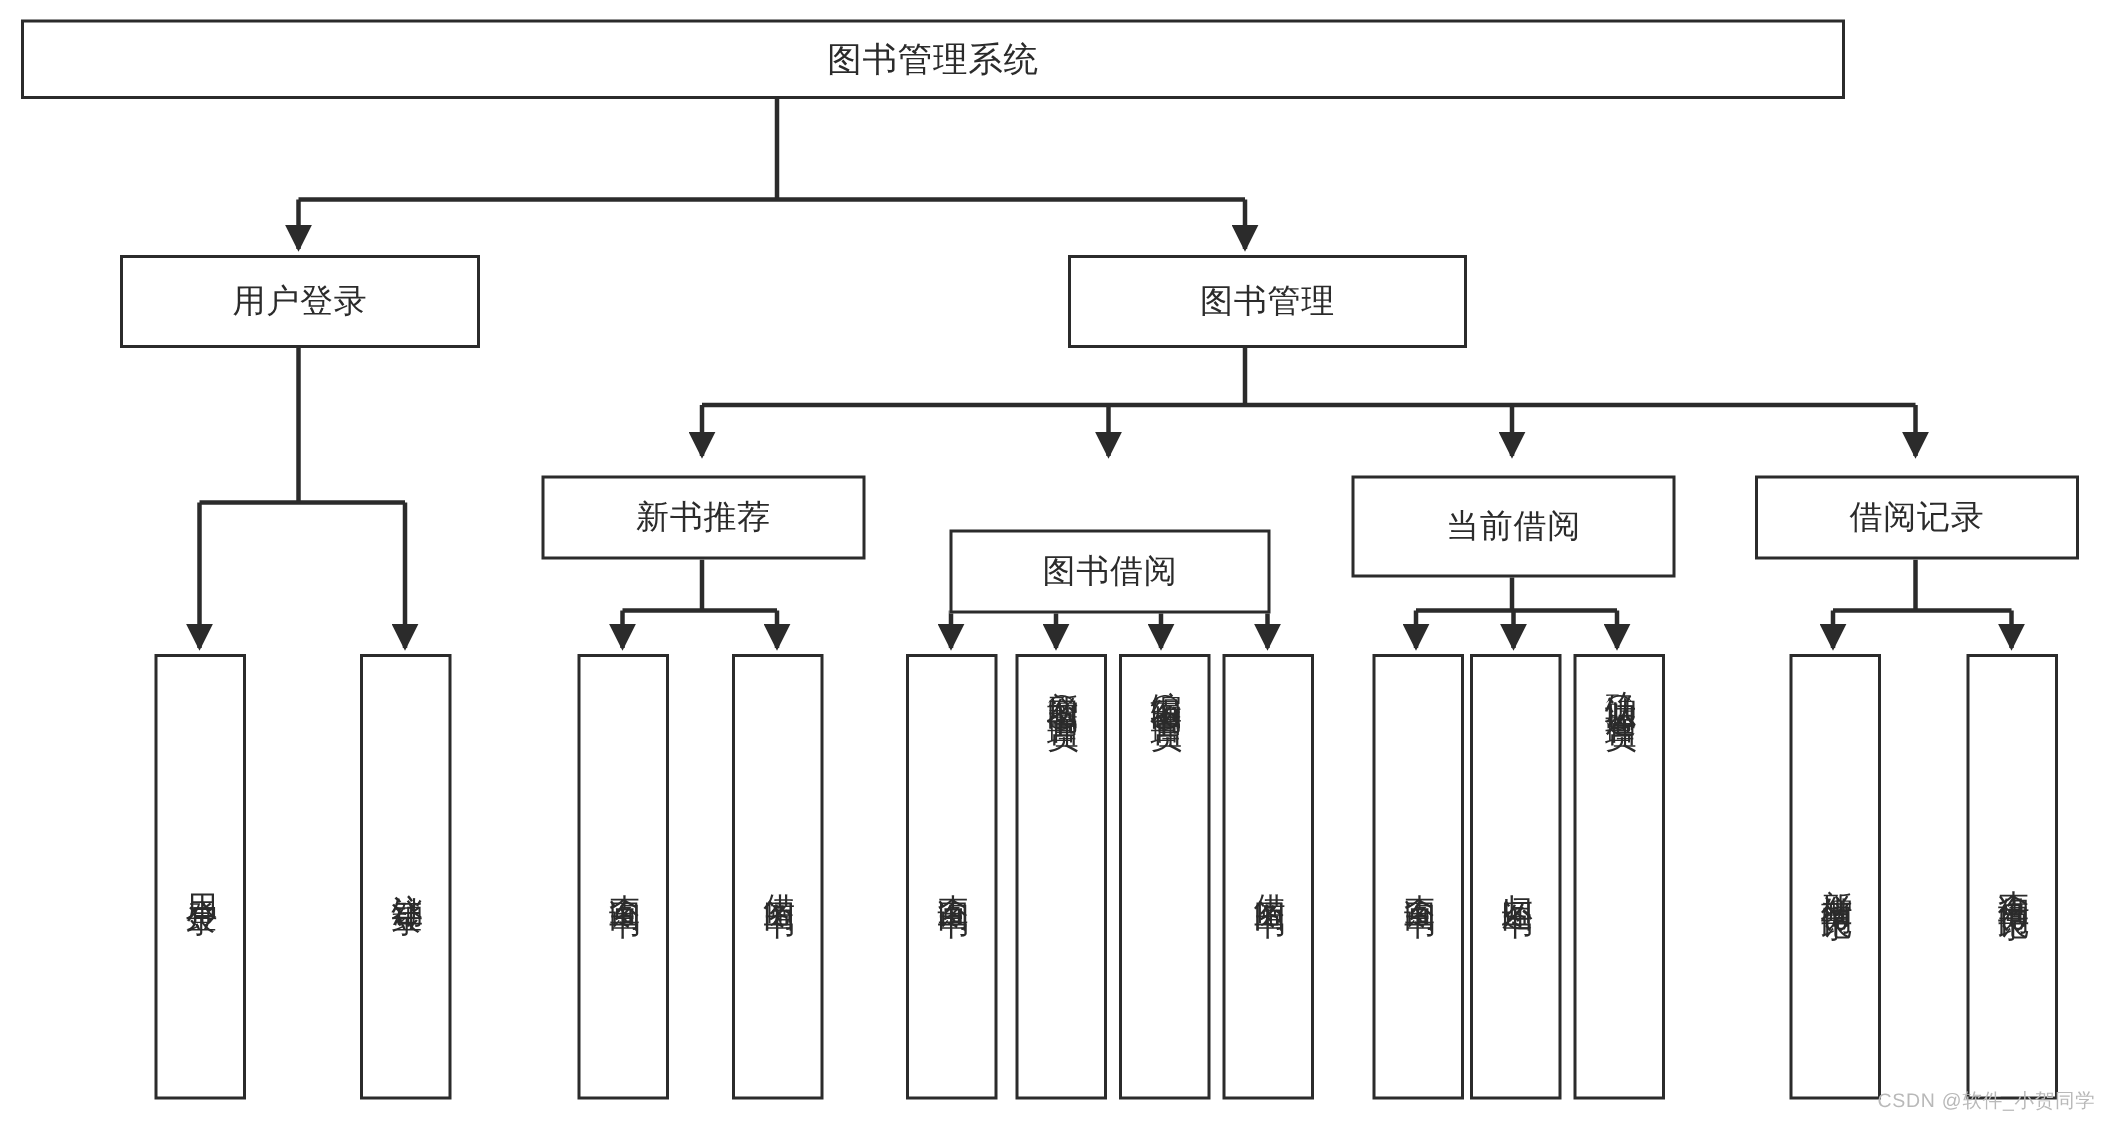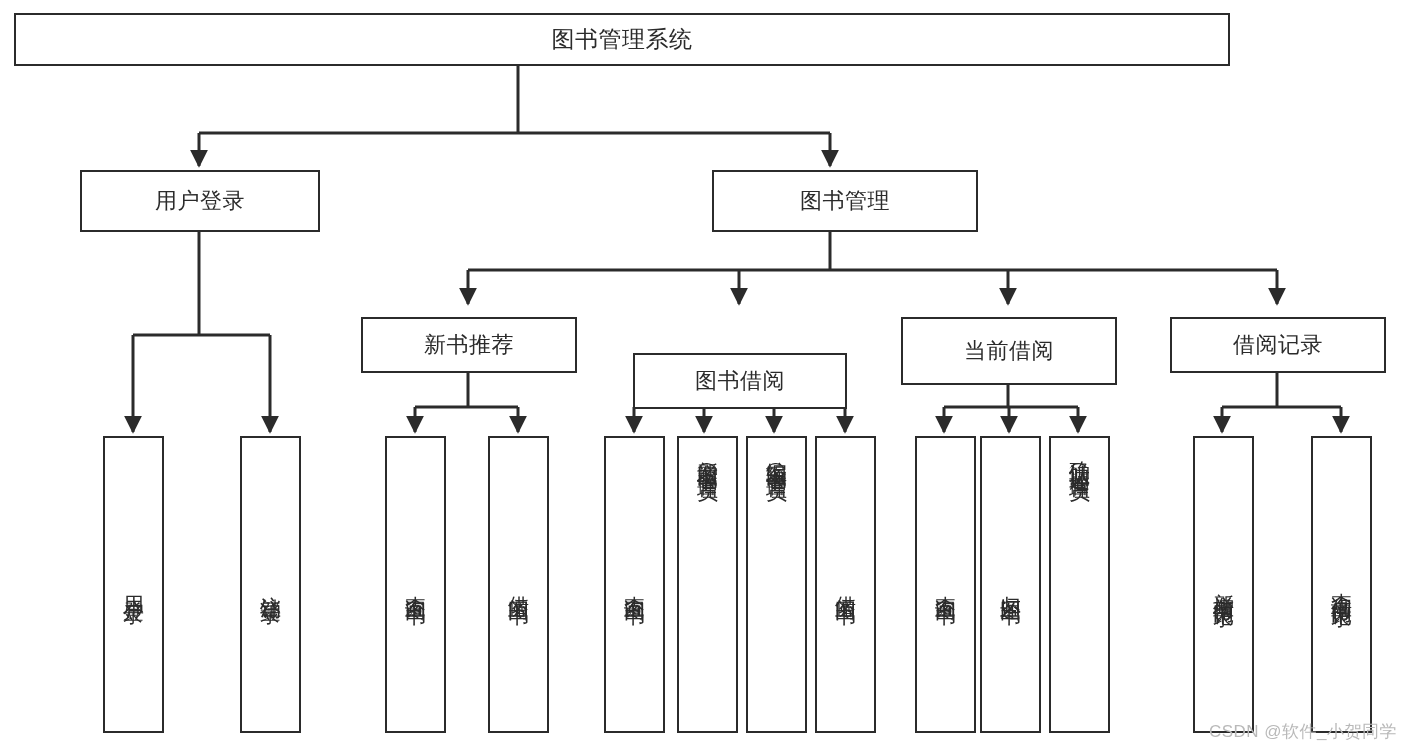--- a/index.html
+++ b/index.html
@@ -61,21 +61,21 @@
   .node.leaf.align-middle {
     align-items: center;
   }
   .node.leaf.align-top {
     align-items: flex-start;
   }
   .watermark {
     position: absolute;
     right: 8px;
     bottom: 4px;
-    font-size: 17px;
+    font-size: 13px;
     color: #b9b9b9;
     letter-spacing: 0.5px;
     z-index: 3;
     white-space: nowrap;
   }
 </style>
 </head>
 <body>
 
 <div id="canvas">

